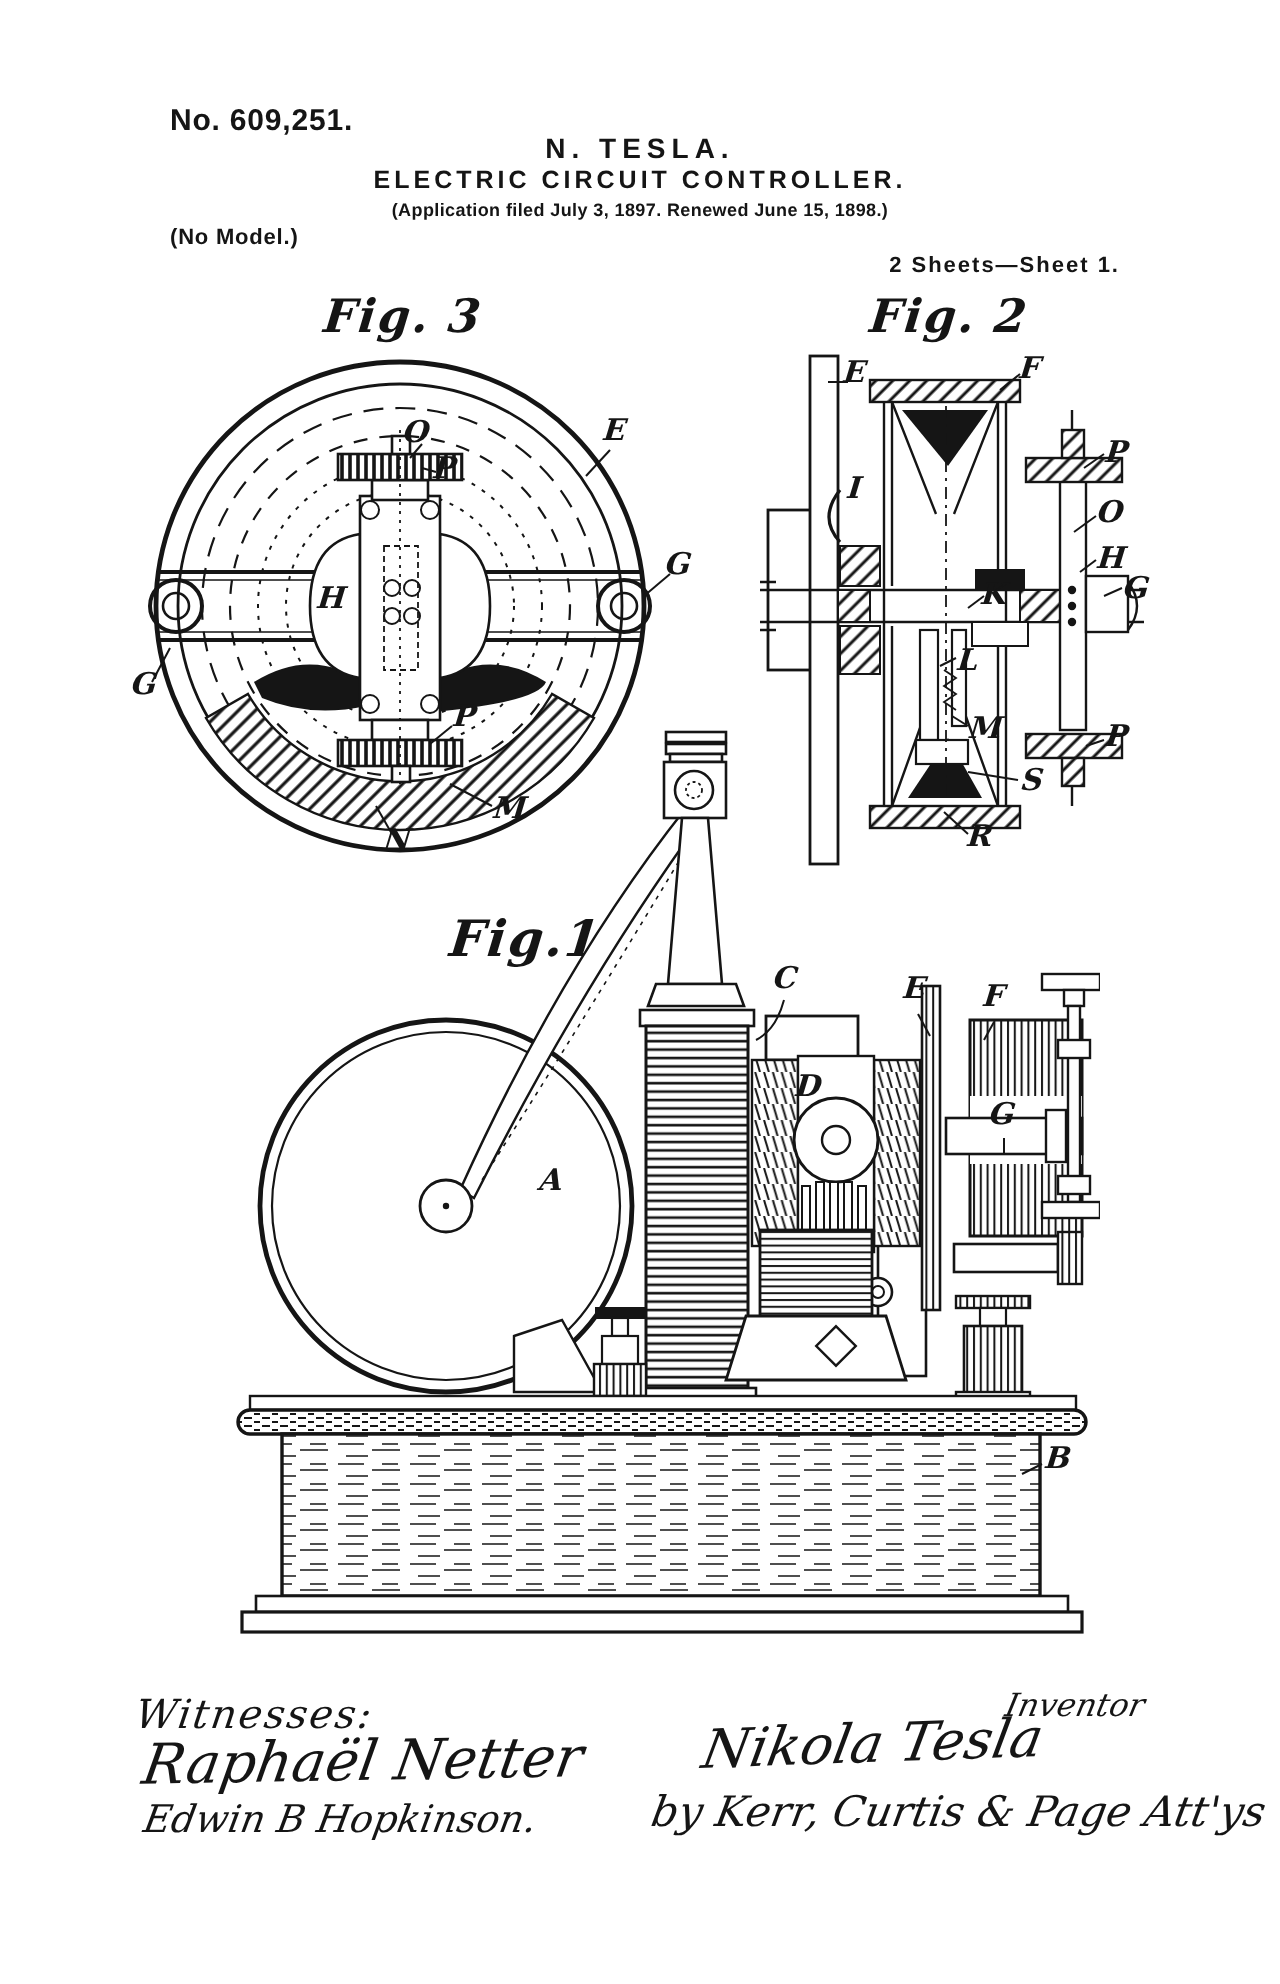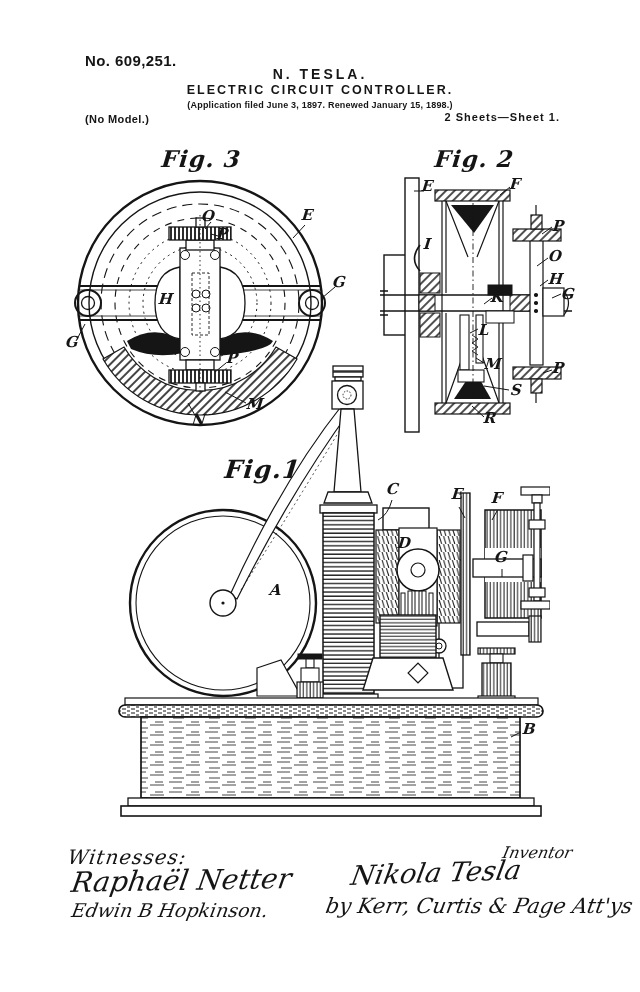--- a/index.html
+++ b/index.html
@@ -9,21 +9,21 @@
     font-family:"Liberation Sans",sans-serif;
   }
   
   .hdr{position:absolute;font-weight:bold;white-space:nowrap;letter-spacing:.4px;}
   .hdr-num{left:85px;top:52px;font-size:15px;}
   .hdr-date{right:80px;top:52px;font-size:15px;}
   .hdr-name{left:0;right:0;top:66px;text-align:center;font-size:14px;letter-spacing:3px;}
   .hdr-title{left:0;right:0;top:83px;text-align:center;font-size:12.5px;letter-spacing:2px;}
   .hdr-app{left:0;right:0;top:100px;text-align:center;font-size:9px;letter-spacing:.2px;}
   .hdr-model{left:85px;top:113px;font-size:11px;text-align:center;}
-  .hdr-sheet{right:80px;top:111px;font-size:11px;letter-spacing:1px;}
+  .hdr-sheet{right:80px;top:127px;font-size:11px;letter-spacing:1px;}
   
   .fig{position:absolute;}
   #fig3{left:65px;top:145px;width:285px;height:300px;}
   #fig2{left:380px;top:145px;width:200px;height:292px;}
   #fig1{left:95px;top:360px;width:455px;height:460px;}
   .fig svg{position:absolute;left:0;top:0;width:100%;height:100%;}
   .fig-caption{
     position:absolute;font-family:"DejaVu Serif",serif;font-style:italic;font-weight:bold;
     font-size:23px;letter-spacing:1px;transform:skewX(-6deg);white-space:nowrap;
   }
@@ -41,21 +41,21 @@
   .sig-atty{left:326px;top:894px;font-size:21px;transform:skewX(-10deg);}
 </style>
 </head>
 <body>
 
 <div id="sheet" style="background: rgb(255, 255, 255);">
 
   <div class="hdr hdr-num">No. 609,251.</div>
   <div class="hdr hdr-name">N. TESLA.</div>
   <div class="hdr hdr-title">ELECTRIC CIRCUIT CONTROLLER.</div>
-  <div class="hdr hdr-app">(Application filed June 3, 1897.  Renewed January 15, 1898.)</div>
+  <div class="hdr hdr-app">(Application filed July 3, 1897.  Renewed June 15, 1898.)</div>
   <div class="hdr hdr-model">(No Model.)</div>
   <div class="hdr hdr-sheet">2 Sheets—Sheet 1.</div>
 
   <div id="fig3" class="fig">
     <span class="fig-caption" style="left:97px;top:0;">Fig. 3</span>
     <svg viewBox="0 0 285 300">
       <defs>
         <pattern id="f3h" width="6" height="6" patternUnits="userSpaceOnUse" patternTransform="rotate(45)">
           <rect width="6" height="6" fill="#fff"></rect>
           <line x1="1" y1="0" x2="1" y2="6" stroke="#151515" stroke-width="1.6"></line>

